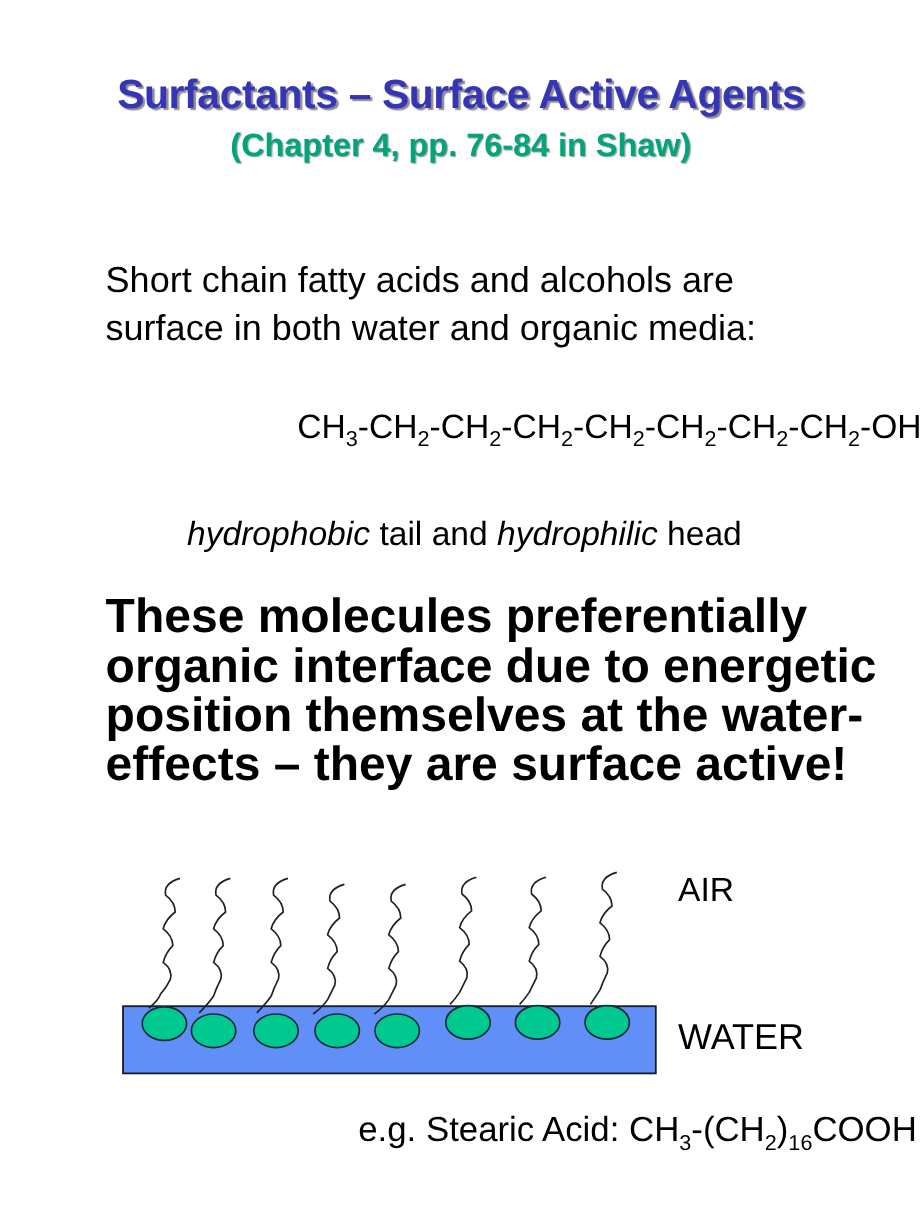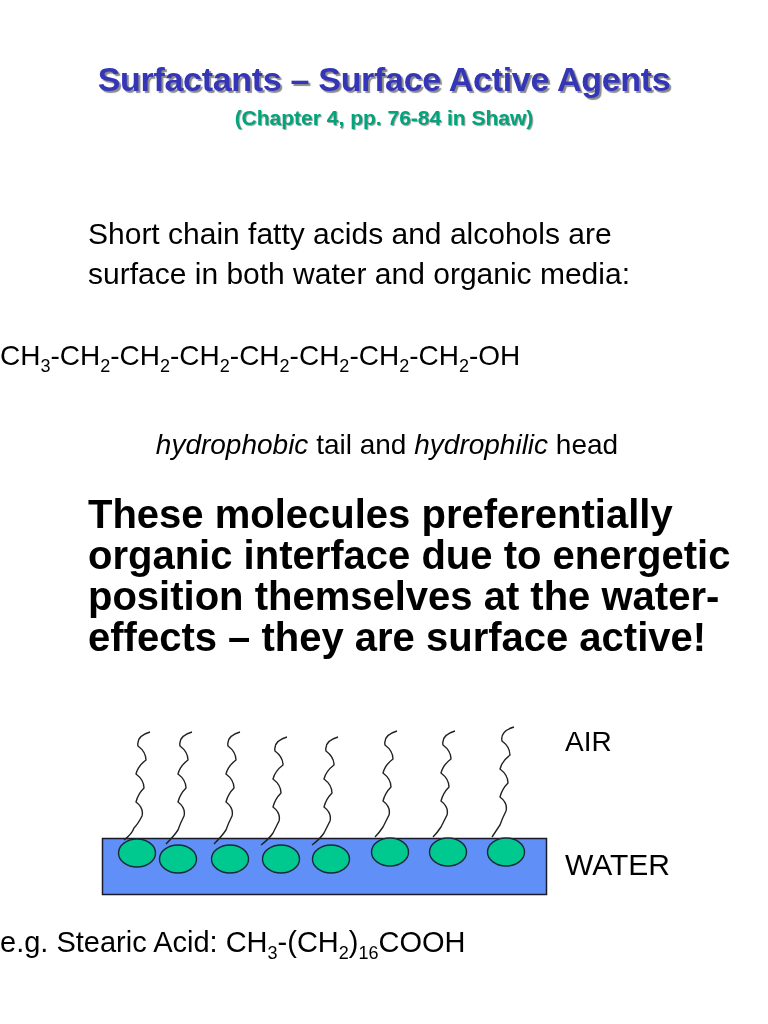--- a/index.html
+++ b/index.html
@@ -23,34 +23,34 @@
       font-size: 34px;
       letter-spacing: -0.3px;
       color: #3535B8;
       text-shadow: 2px 2px 1px #8a8a8a;
       white-space: nowrap;
     }
     .subtitle {
       left: 0; width: 768px; top: 106px;
       text-align: center;
       font-weight: bold;
-      font-size: 21px;
+      font-size: 27px;
       color: #00A57C;
       text-shadow: 1px 1px 1px #9a9a9a;
       white-space: nowrap;
     }
     .intro {
       left: 88px; top: 214px;
       font-size: 30px;
       line-height: 40px;
       white-space: nowrap;
     }
     .formula {
       left: 0; width: 768px; top: 340px;
-      text-align: left;
+      text-align: right;
       font-size: 28px;
       white-space: nowrap;
     }
     .formula sub, .example sub {
       font-size: 18px;
       vertical-align: -7px;
       line-height: 0;
     }
     .headtail {
       left: 0; width: 774px; top: 429px;
@@ -71,22 +71,22 @@
     }
     .label-air {
       left: 565px; top: 726px;
       font-size: 28px;
     }
     .label-water {
       left: 565px; top: 848px;
       font-size: 30px;
     }
     .example {
-      left: 0; width: 748px; top: 926px;
-      text-align: left;
+      left: 16px; width: 748px; top: 926px;
+      text-align: right;
       font-size: 29px;
       white-space: nowrap;
     }
   </style>
 </head>
 <body>
 
 <div class="abs title">Surfactants – Surface Active Agents</div>
 <div class="abs subtitle">(Chapter 4, pp. 76-84 in Shaw)</div>
 

